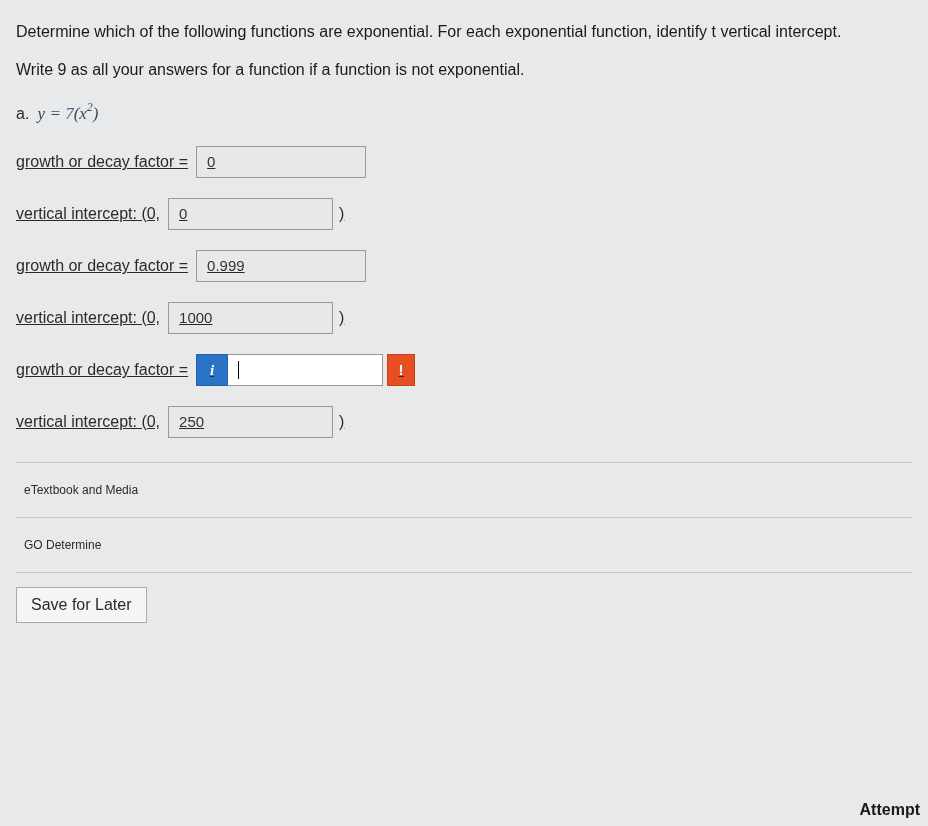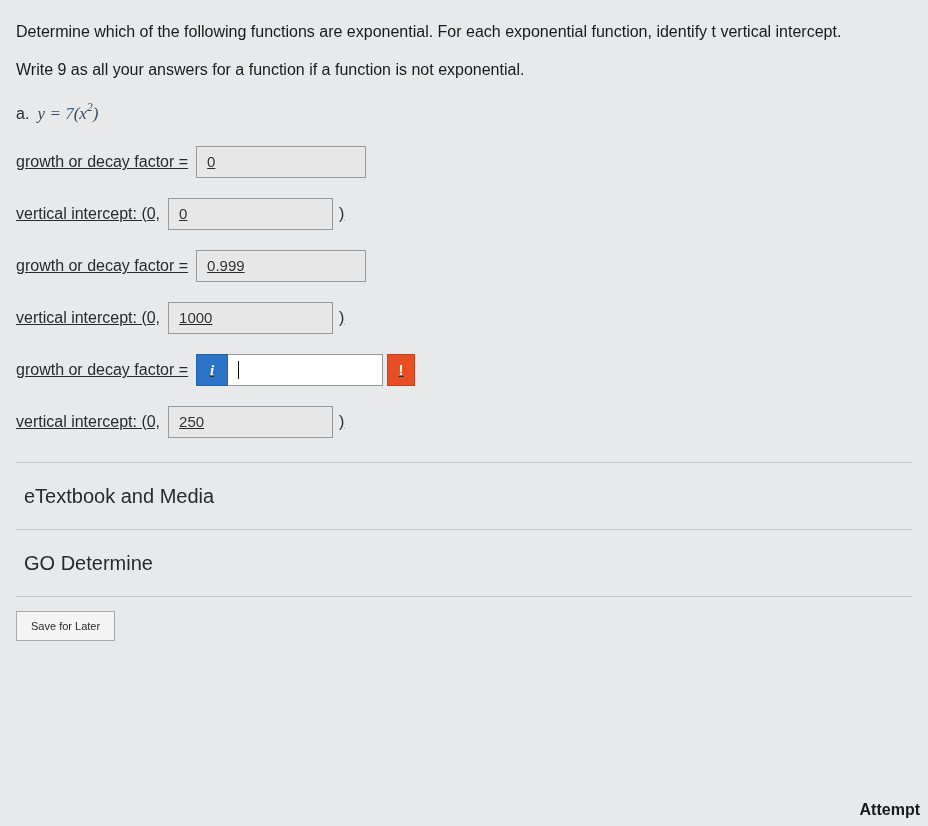--- a/index.html
+++ b/index.html
@@ -130,29 +130,29 @@
     }
     .divider-line {
       border: none;
       border-top: 1px solid #c8c8c8;
       margin: 24px 0 0 0;
     }
     .link-row {
       padding: 18px 0 18px 8px;
       border-bottom: 1px solid #c8c8c8;
       color: #2a2a2a;
-      font-size: 20px;
+      font-size: 12px;
     }
     .save-btn {
       display: inline-block;
       background: #f5f5f5;
       border: 1px solid #aaa;
       padding: 8px 14px;
       margin: 14px 0 0 0;
-      font-size: 11px;
+      font-size: 16px;
       color: #2a2a2a;
       cursor: pointer;
     }
     .bottom-right {
       position: absolute;
       right: 8px;
       bottom: 4px;
       font-weight: bold;
       font-size: 16px;
       color: #1a1a1a;

